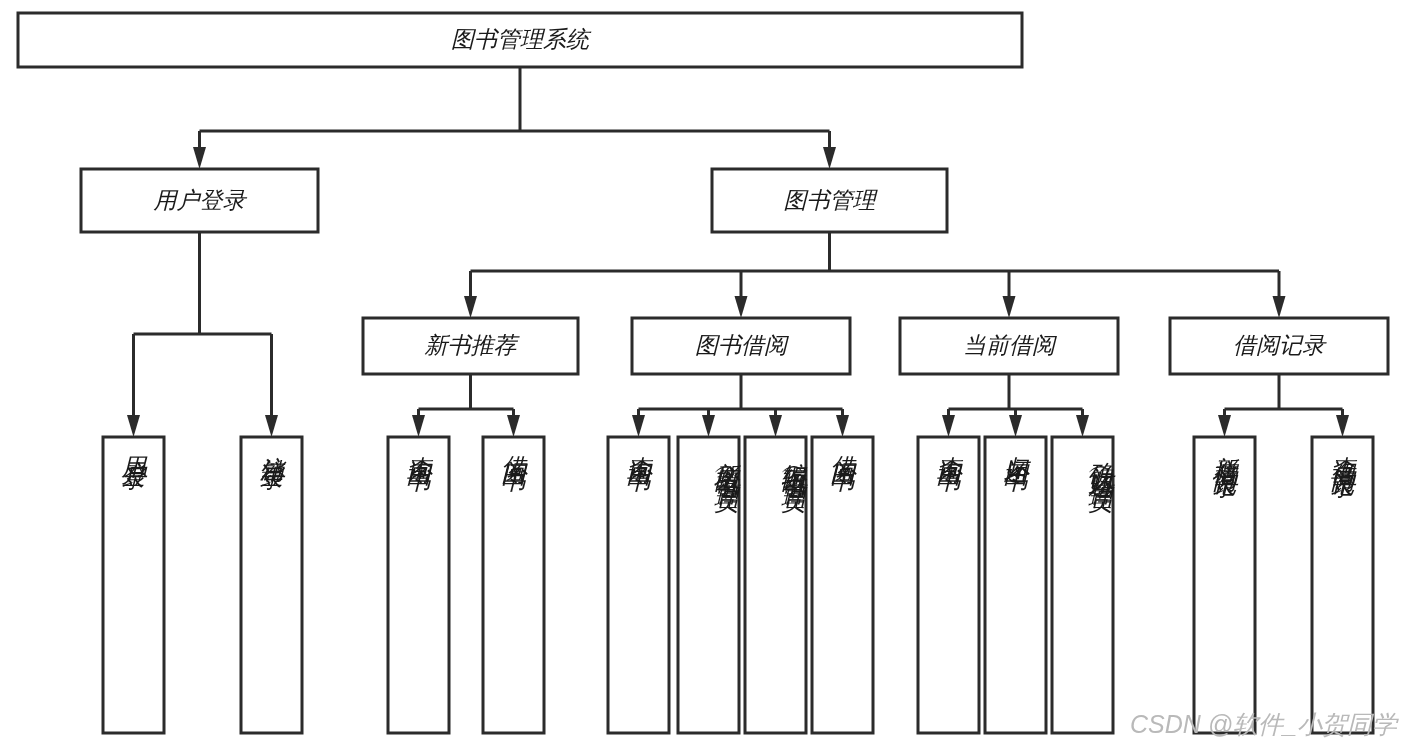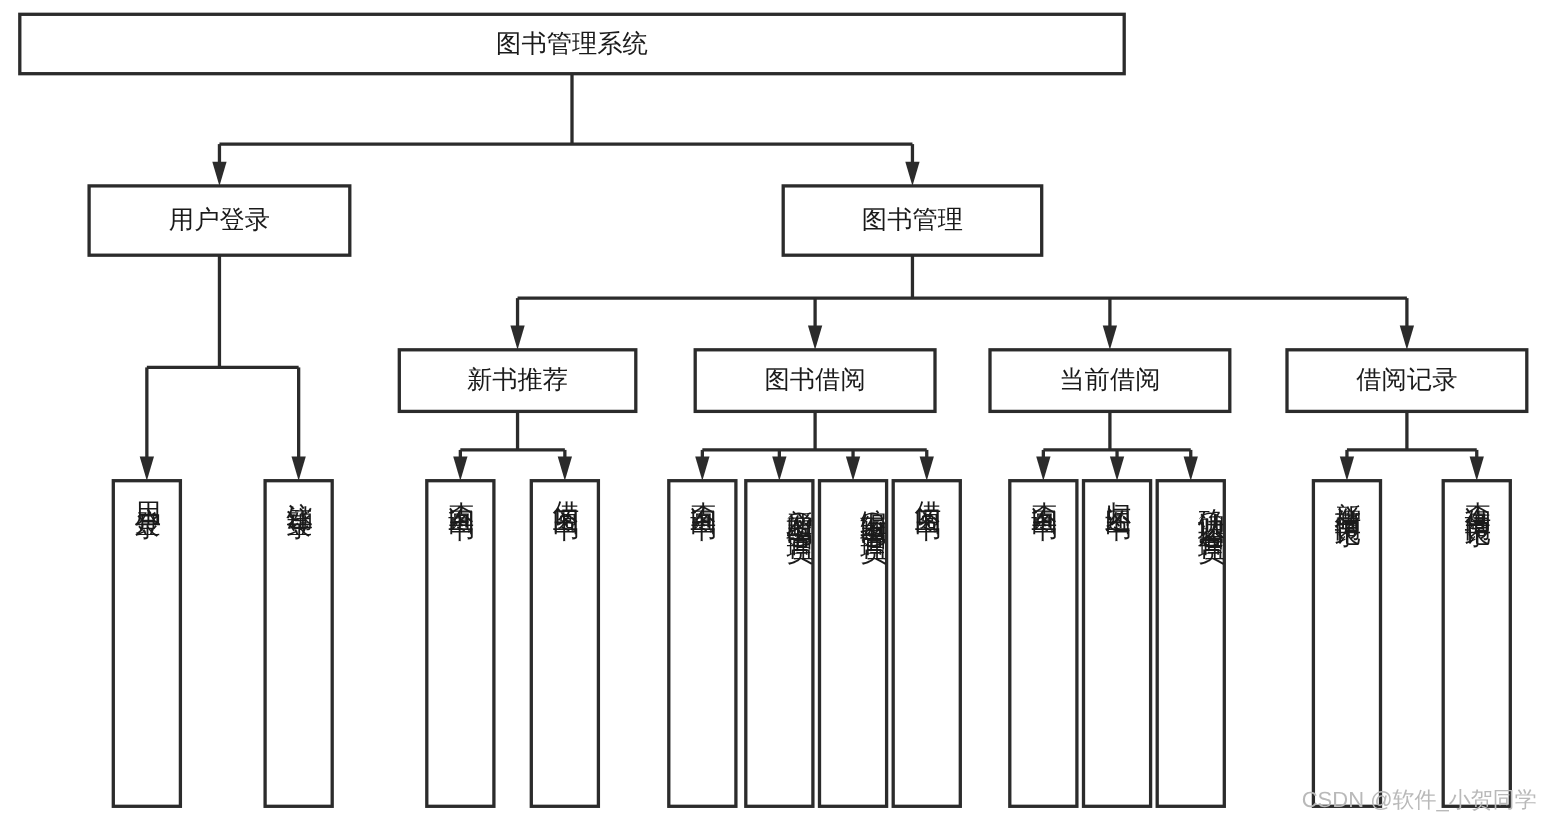--- a/index.html
+++ b/index.html
@@ -10,20 +10,21 @@
   body {
     width: 1405px;
     height: 747px;
     font-family: "Liberation Sans", "DejaVu Sans", sans-serif;
     overflow: hidden;
   }
   #diagram-root {
     position: relative;
     width: 1405px;
     height: 747px;
+    font-style: italic;
   }
   svg.chart-canvas {
     position: absolute;
     top: 0;
     left: 0;
     width: 1405px;
     height: 747px;
     display: block;
   }
   .node-box {
@@ -59,21 +60,21 @@
     letter-spacing: 4px;
     white-space: nowrap;
     pointer-events: none;
     text-align: left;
   }
   .watermark {
     position: absolute;
     right: 8px;
     bottom: 6px;
     font-family: "Liberation Sans", "DejaVu Sans", sans-serif;
-    font-size: 20px;
+    font-size: 25px;
     color: #b9b9b9;
     white-space: nowrap;
     margin-top: 12px;
   }
 </style>
 </head>
 <body>
 
 <div id="diagram-root">
   <svg class="chart-canvas" id="chart-canvas" viewBox="0 0 1405 747" xmlns="http://www.w3.org/2000/svg">

